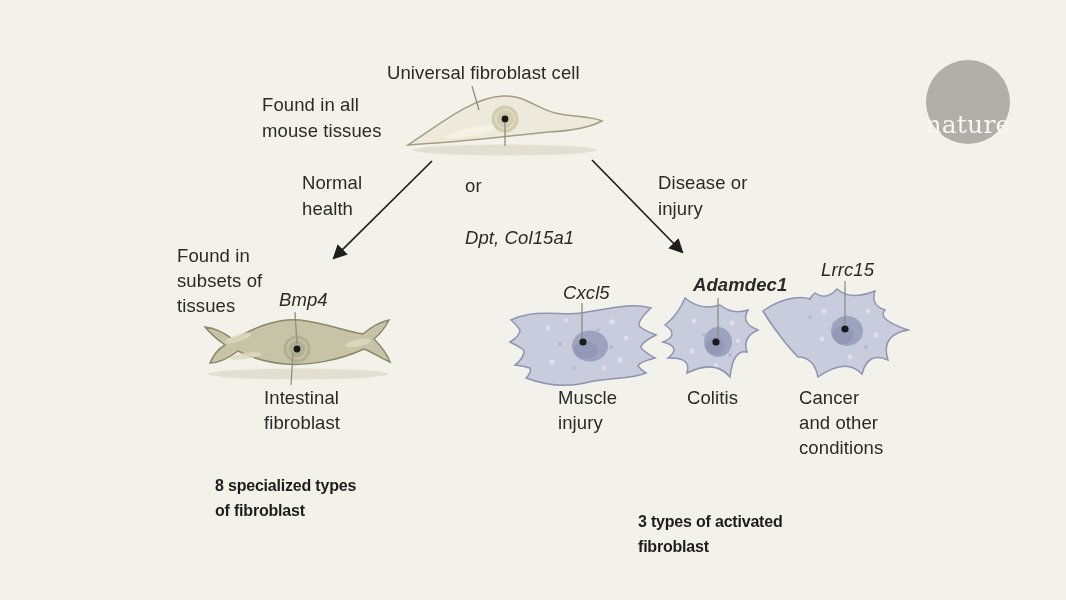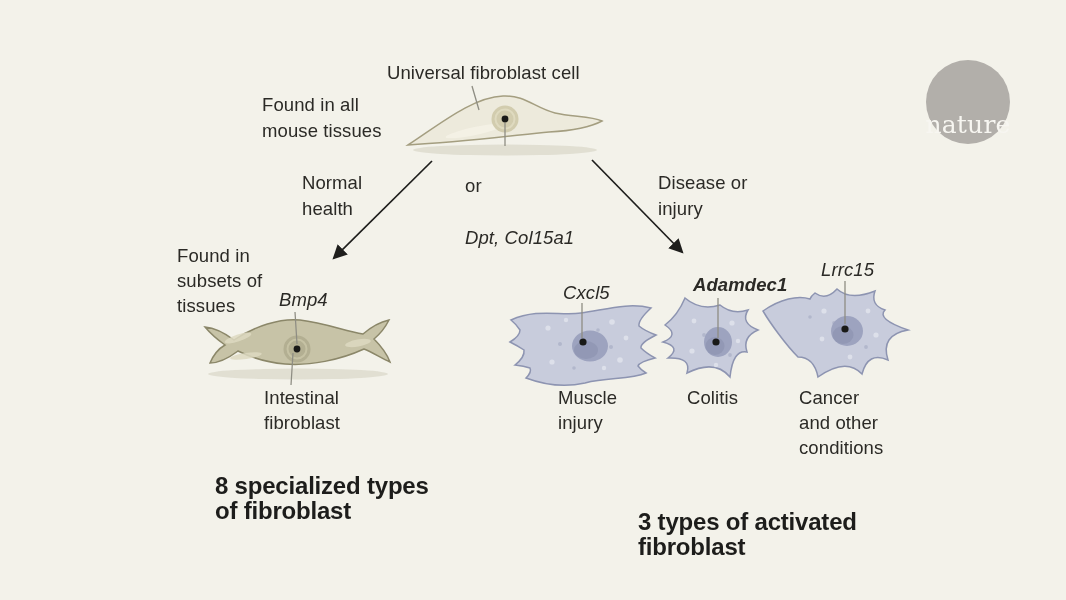--- a/index.html
+++ b/index.html
@@ -25,21 +25,21 @@
     color: var(--ink, #2b2a26);
     white-space: pre-line;
     letter-spacing: 0.1px;
   }
   .tight { line-height: 25px; }
   .italic { font-style: italic; }
   .upright { font-style: normal; }
   .gene-block div { line-height: 26px; }
   .caption {
     font-weight: bold;
-    font-size: 24px;
+    font-size: 16px;
     line-height: 25px;
     letter-spacing: -0.2px;
     color: var(--ink-strong, #1d1d1b);
   }
   .logo {
     position: absolute;
     z-index: 2;
     left: 926px; top: 60px;
     width: 84px; height: 84px;
     border-radius: 50%;

